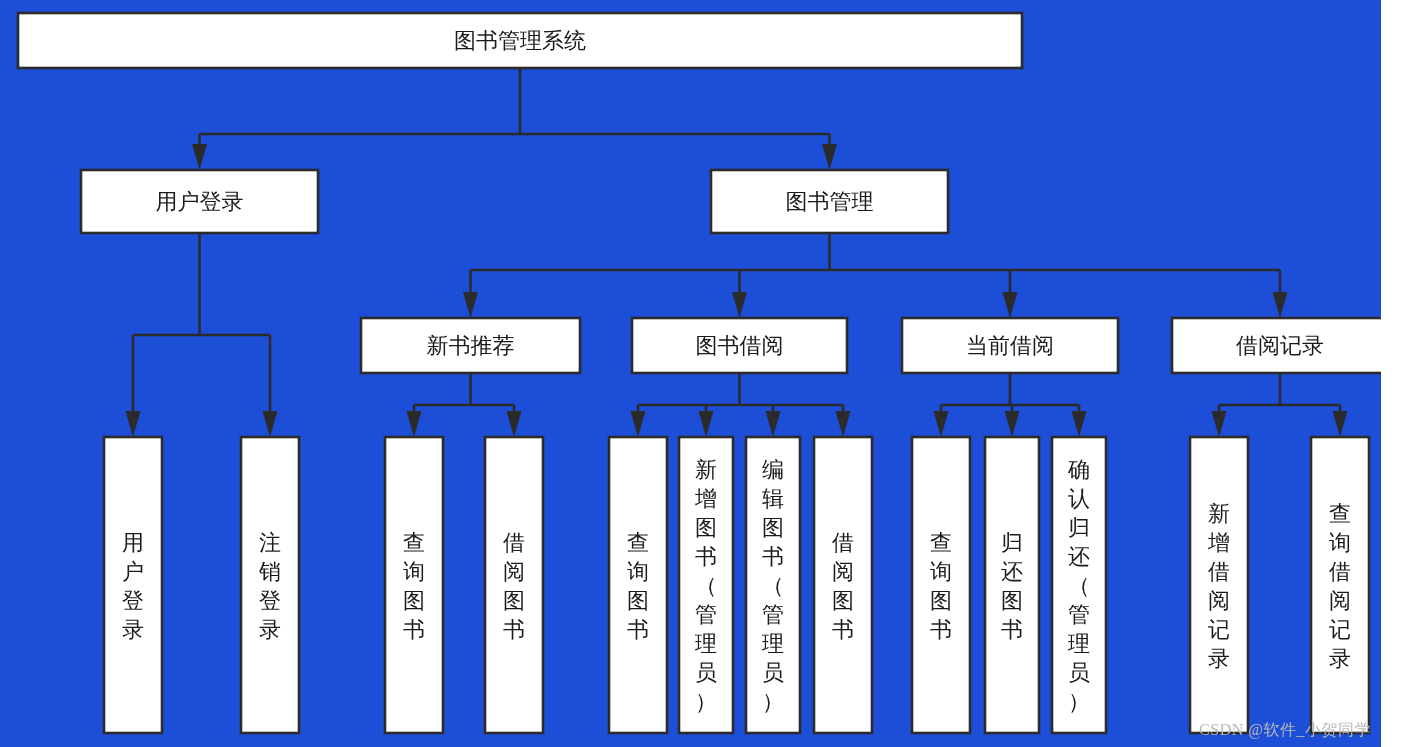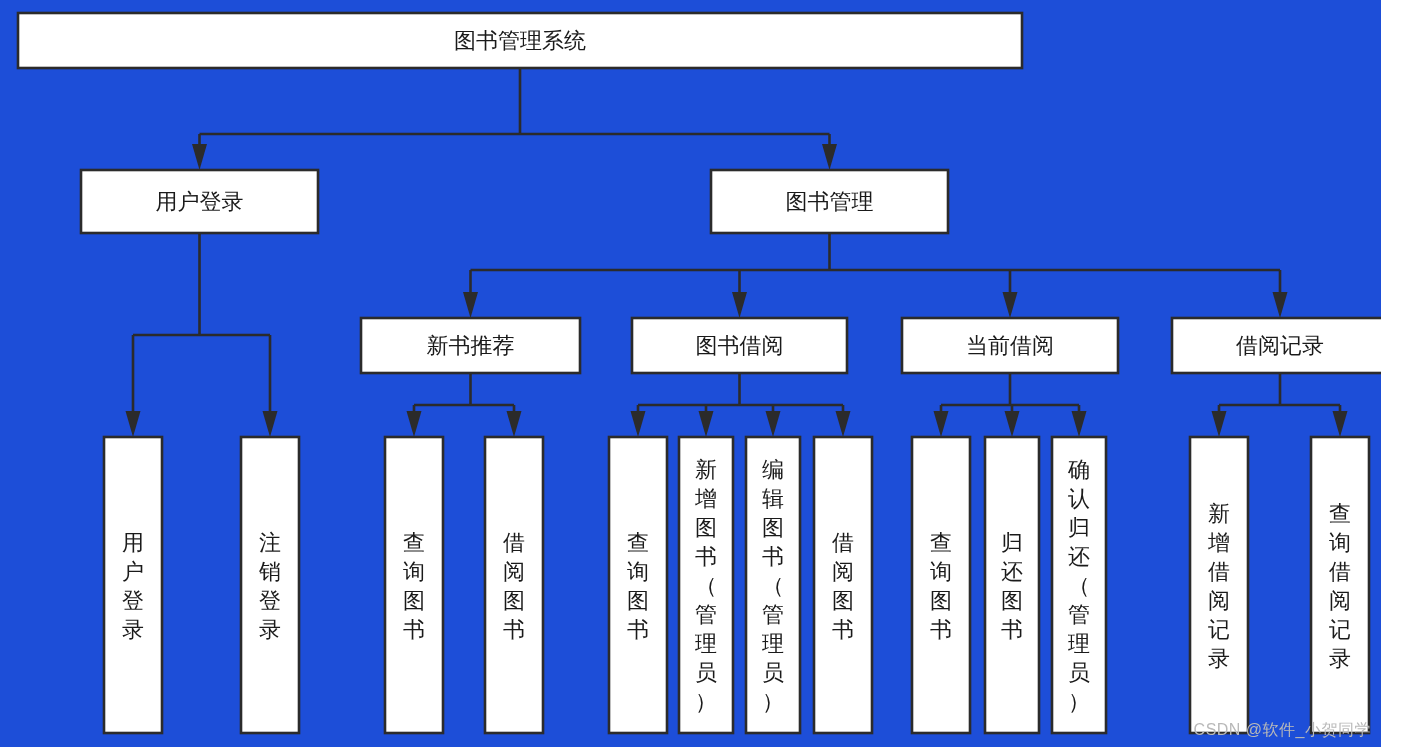--- a/index.html
+++ b/index.html
@@ -51,21 +51,21 @@
   .node-label-v {
     font-family: "DejaVu Sans", "Liberation Sans", sans-serif;
     font-size: 22px;
     fill: #1a1a1a;
     text-anchor: middle;
   }
   .watermark {
     position: absolute;
     right: 10px;
     bottom: 6px;
-    font-family: Liberation Sans, sans-serif;
+    font-family: Liberation Serif, serif;
     font-size: 16px;
     color: #b9b9b9;
     letter-spacing: 0.5px;
     user-select: none;
     pointer-events: none;
     white-space: nowrap;
   }
 </style>
 </head>
 <body>

